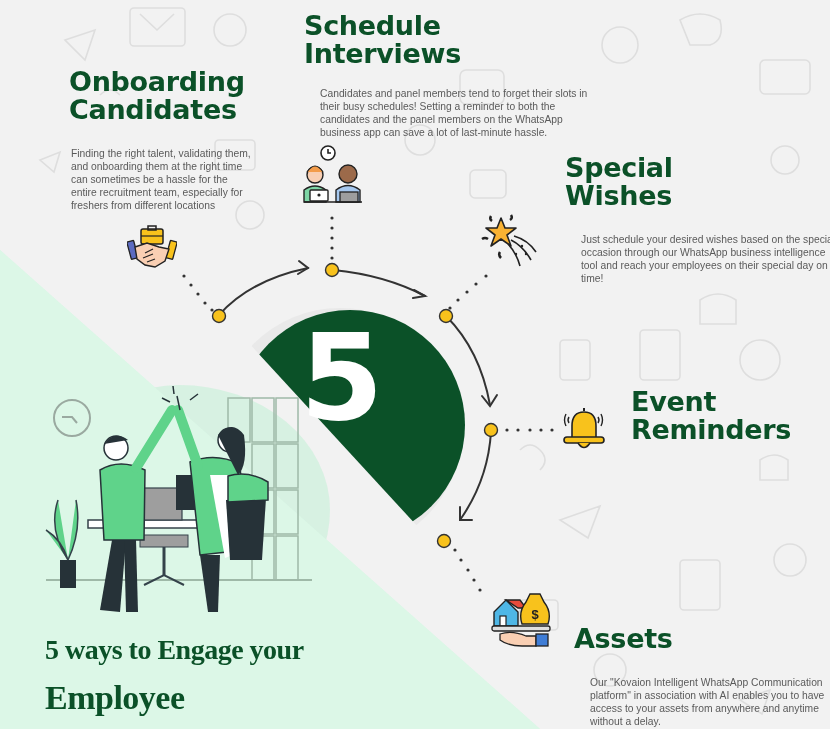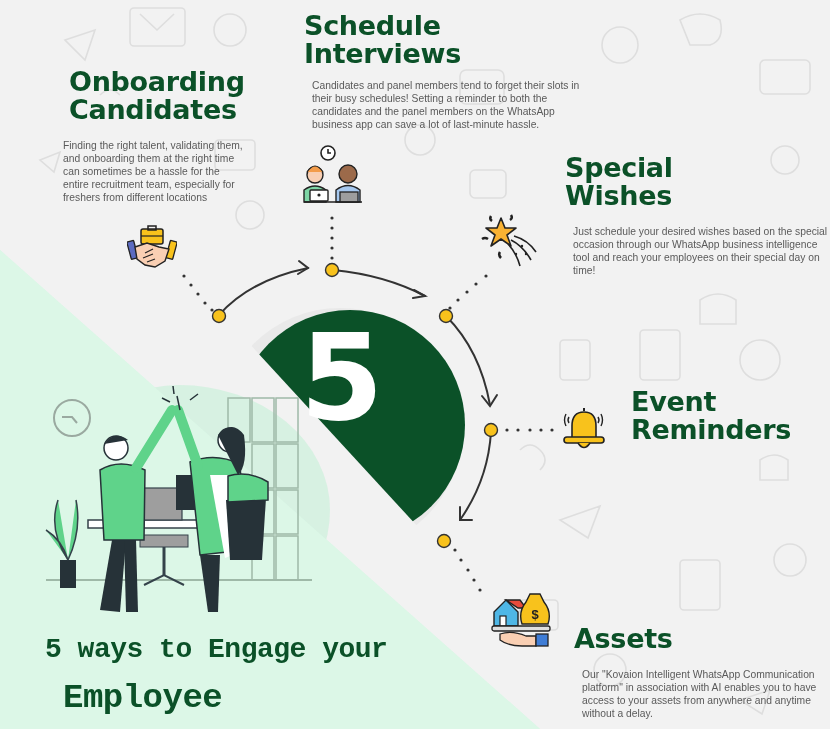--- a/index.html
+++ b/index.html
@@ -2,22 +2,22 @@
 <html><head>
 <meta charset="utf-8">
 <style>
   html, body { margin:0; padding:0; }
   body { width:830px; height:729px; overflow:hidden; position:relative; background:#f3f3f3; font-family:"Liberation Sans", sans-serif; }
   .canvas { position:absolute; left:0; top:0; width:830px; height:729px; overflow:hidden; background:#f2f2f2; }
   .doodles { position:absolute; inset:0; }
   .mint2 { position:absolute; inset:0; background:#dcf7e7; clip-path:polygon(0 250px, 0 729px, 540px 729px); }
   .blob { position:absolute; left:40px; top:385px; width:290px; height:250px; border-radius:48% 52% 45% 55% / 55% 50% 50% 45%; background:#cdf0dc; opacity:.75; }
   .section-title { position:absolute; color:#0b5128; font-family:"DejaVu Sans", sans-serif; font-weight:bold; font-size:27px; line-height:28px; letter-spacing:-0.3px; margin:0; }
-  .section-desc { position:absolute; color:#5a5a5a; font-size:10.3px; line-height:13px; margin:8px; }
-  .hero-title { position:absolute; left:45px; color:#0b5128; font-family:Liberation Mono, monospace; font-weight:bold; margin:0; letter-spacing:-0.5px; }
+  .section-desc { position:absolute; color:#5a5a5a; font-size:10.3px; line-height:13px; margin:16px; }
+  .hero-title { position:absolute; left:45px; color:#0b5128; font-family:Liberation Serif, serif; font-weight:bold; margin:0; letter-spacing:-0.5px; }
   .icon { position:absolute; }
   svg { display:block; }
 </style>
 </head>
 <body>
 
 <div class="canvas">
 
   <svg class="doodles" width="830" height="729" viewBox="0 0 830 729">
     <g fill="none" stroke="#dedede" stroke-width="1.6">
@@ -234,14 +234,14 @@
     <span>Reminders</span>
   </h2>
 
   <h2 class="section-title" style="left:574px;top:597px;">
     <br>
     <span>Assets</span>
   </h2>
   <p class="section-desc" style="left:574px;top:660px;width:245px;">Our "Kovaion Intelligent WhatsApp Communication platform" in association with AI enables you to have access to your assets from anywhere and anytime without a delay.</p>
 
   <h1 class="hero-title" style="top:634px;font-size:28px;line-height:32px;">5 ways to Engage your</h1>
-  <h1 class="hero-title" style="top:678px;font-size:34px;line-height:40px;margin-left:18px;">Employee</h1>
+  <h1 class="hero-title" style="top:678px;font-size:34px;line-height:40px;">Employee</h1>
 </div>
 
 </body></html>

